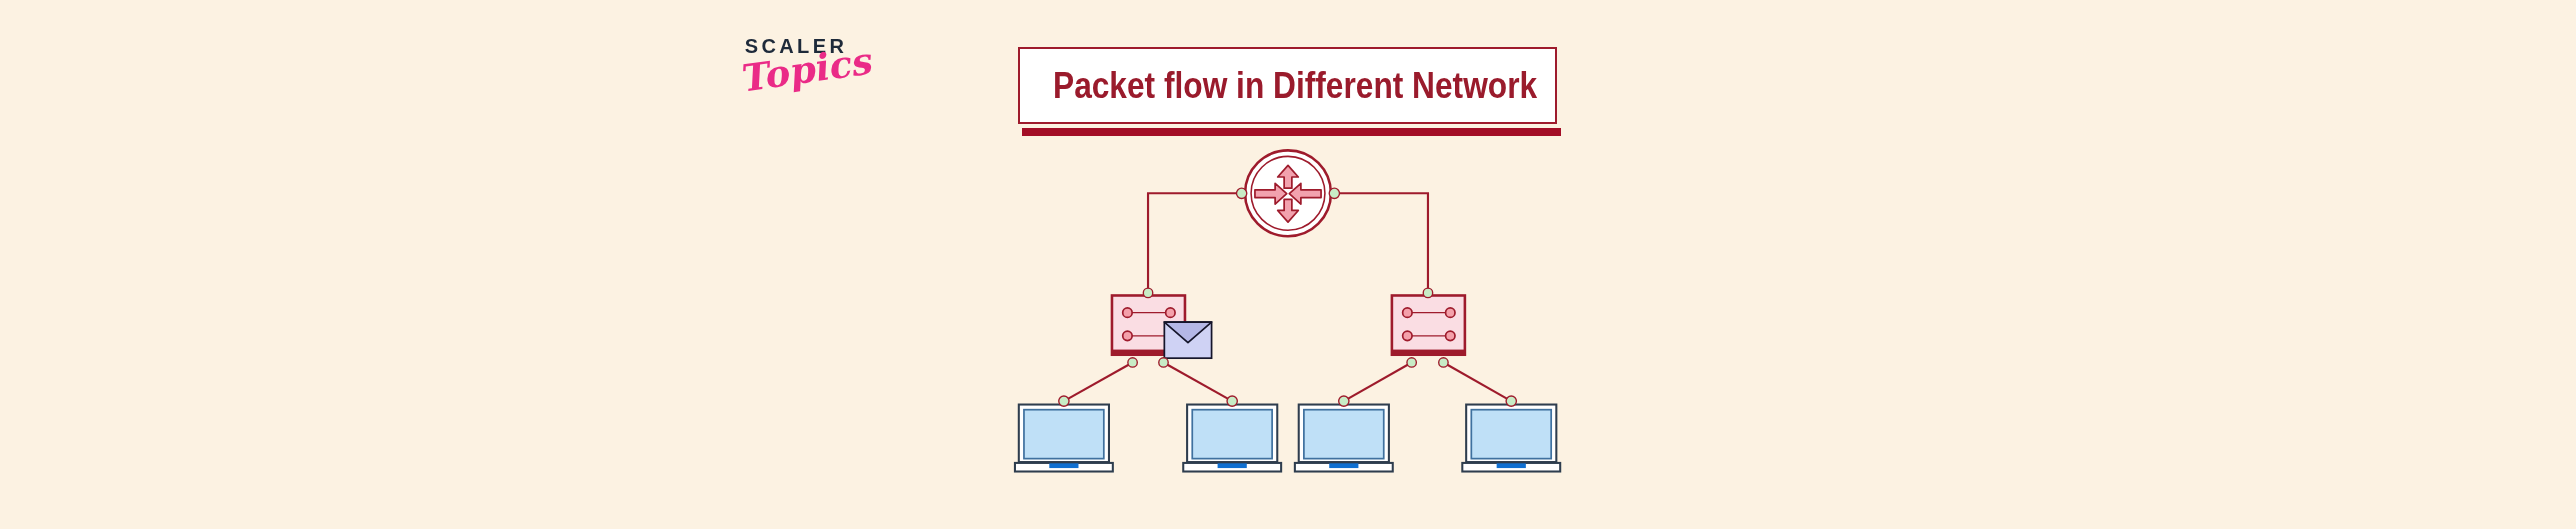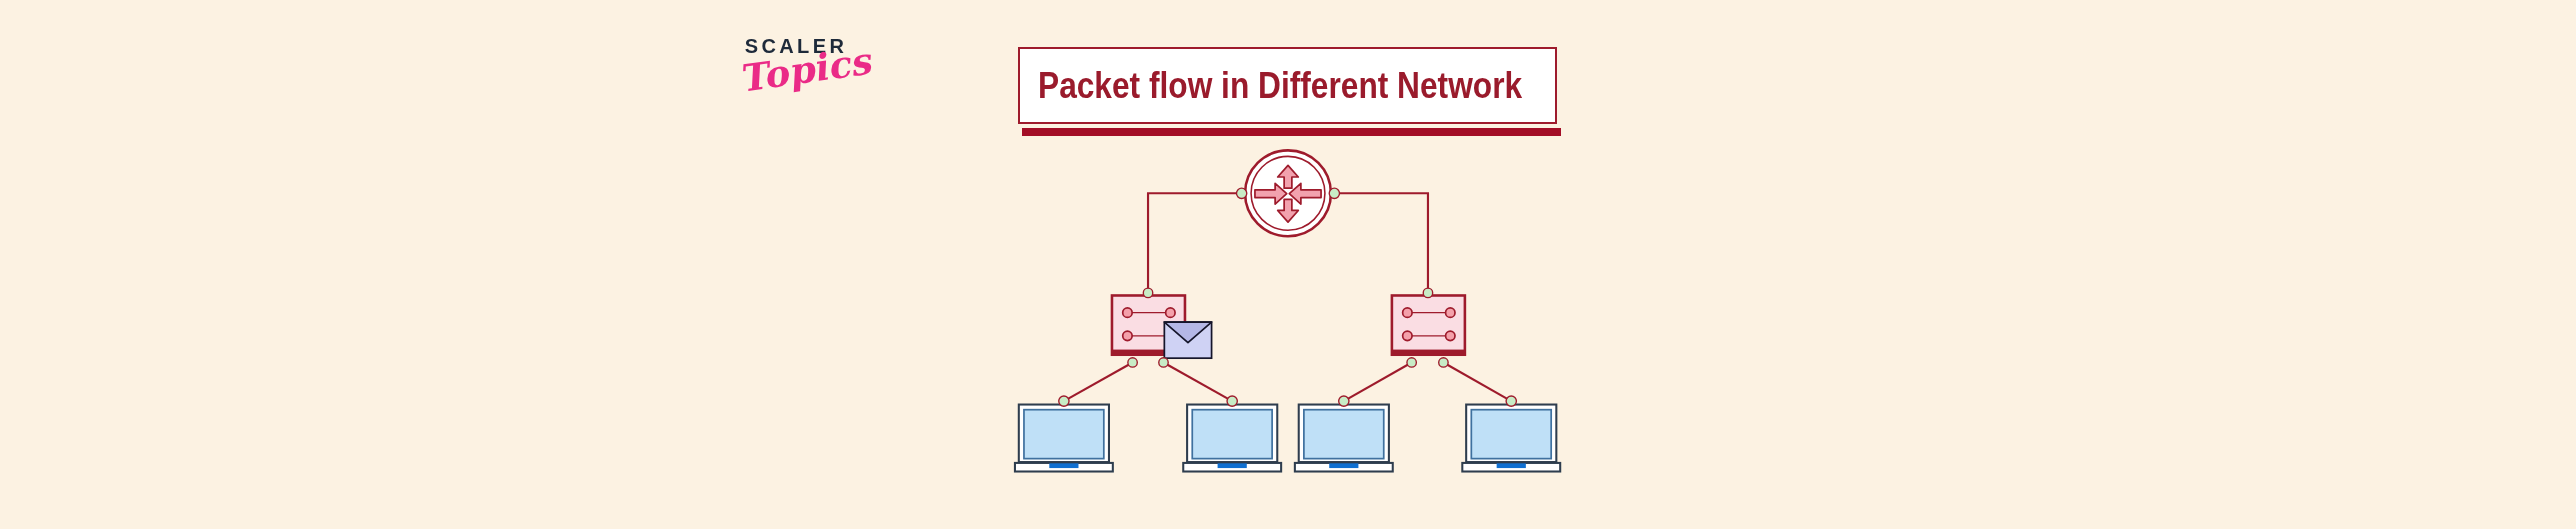--- a/index.html
+++ b/index.html
@@ -61,21 +61,21 @@
     position: absolute;
     left: 1018px;
     top: 47px;
     width: 539px;
     height: 77px;
     box-sizing: border-box;
     background: var(--title-bg);
     border: 2.6px solid var(--dark-red);
     display: flex;
     align-items: center;
-    justify-content: flex-end;
+    justify-content: flex-start;
   }
   .title-text {
     font-family: "Liberation Sans", sans-serif;
     font-weight: bold;
     font-size: 36px;
     color: var(--title-text-color);
     white-space: nowrap;
     transform: scaleX(0.88);
   }
   .title-shadow {

